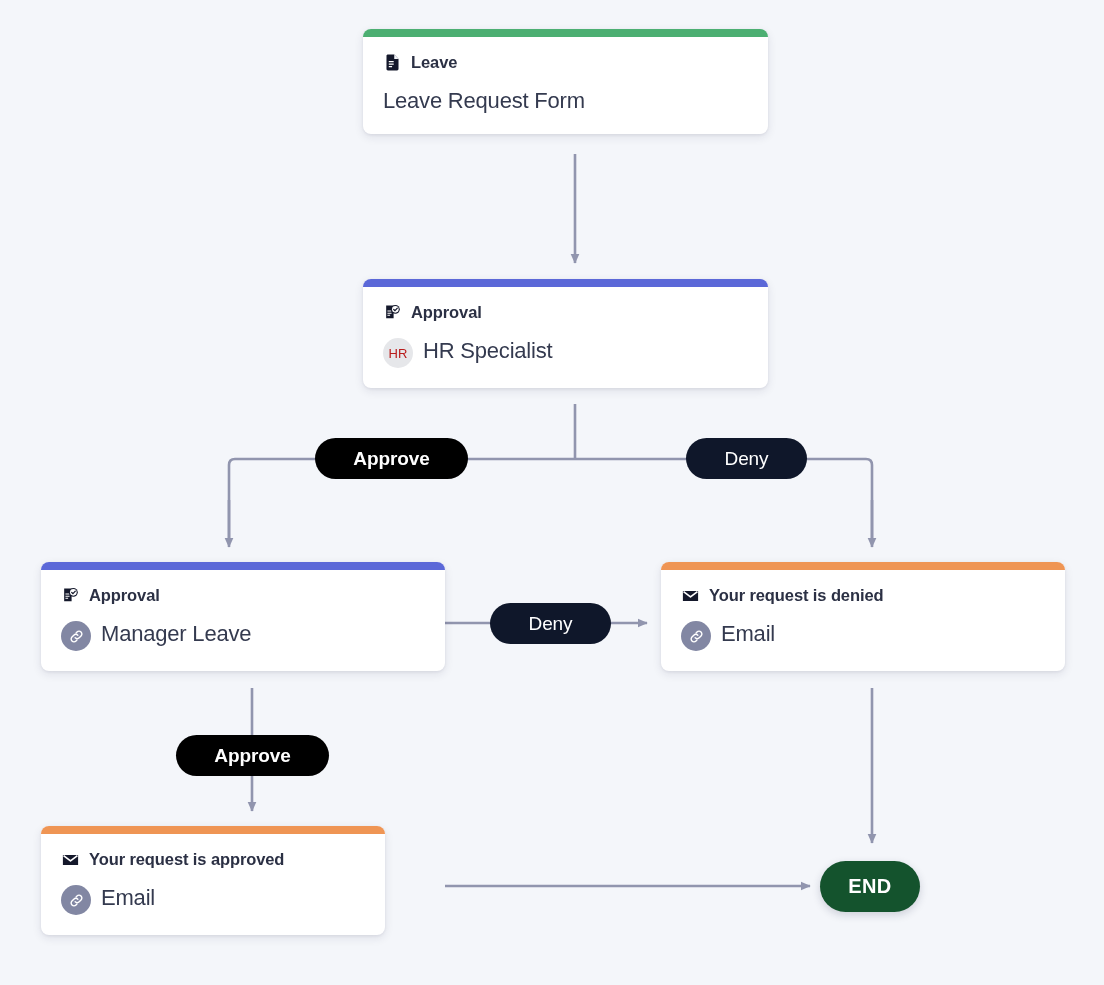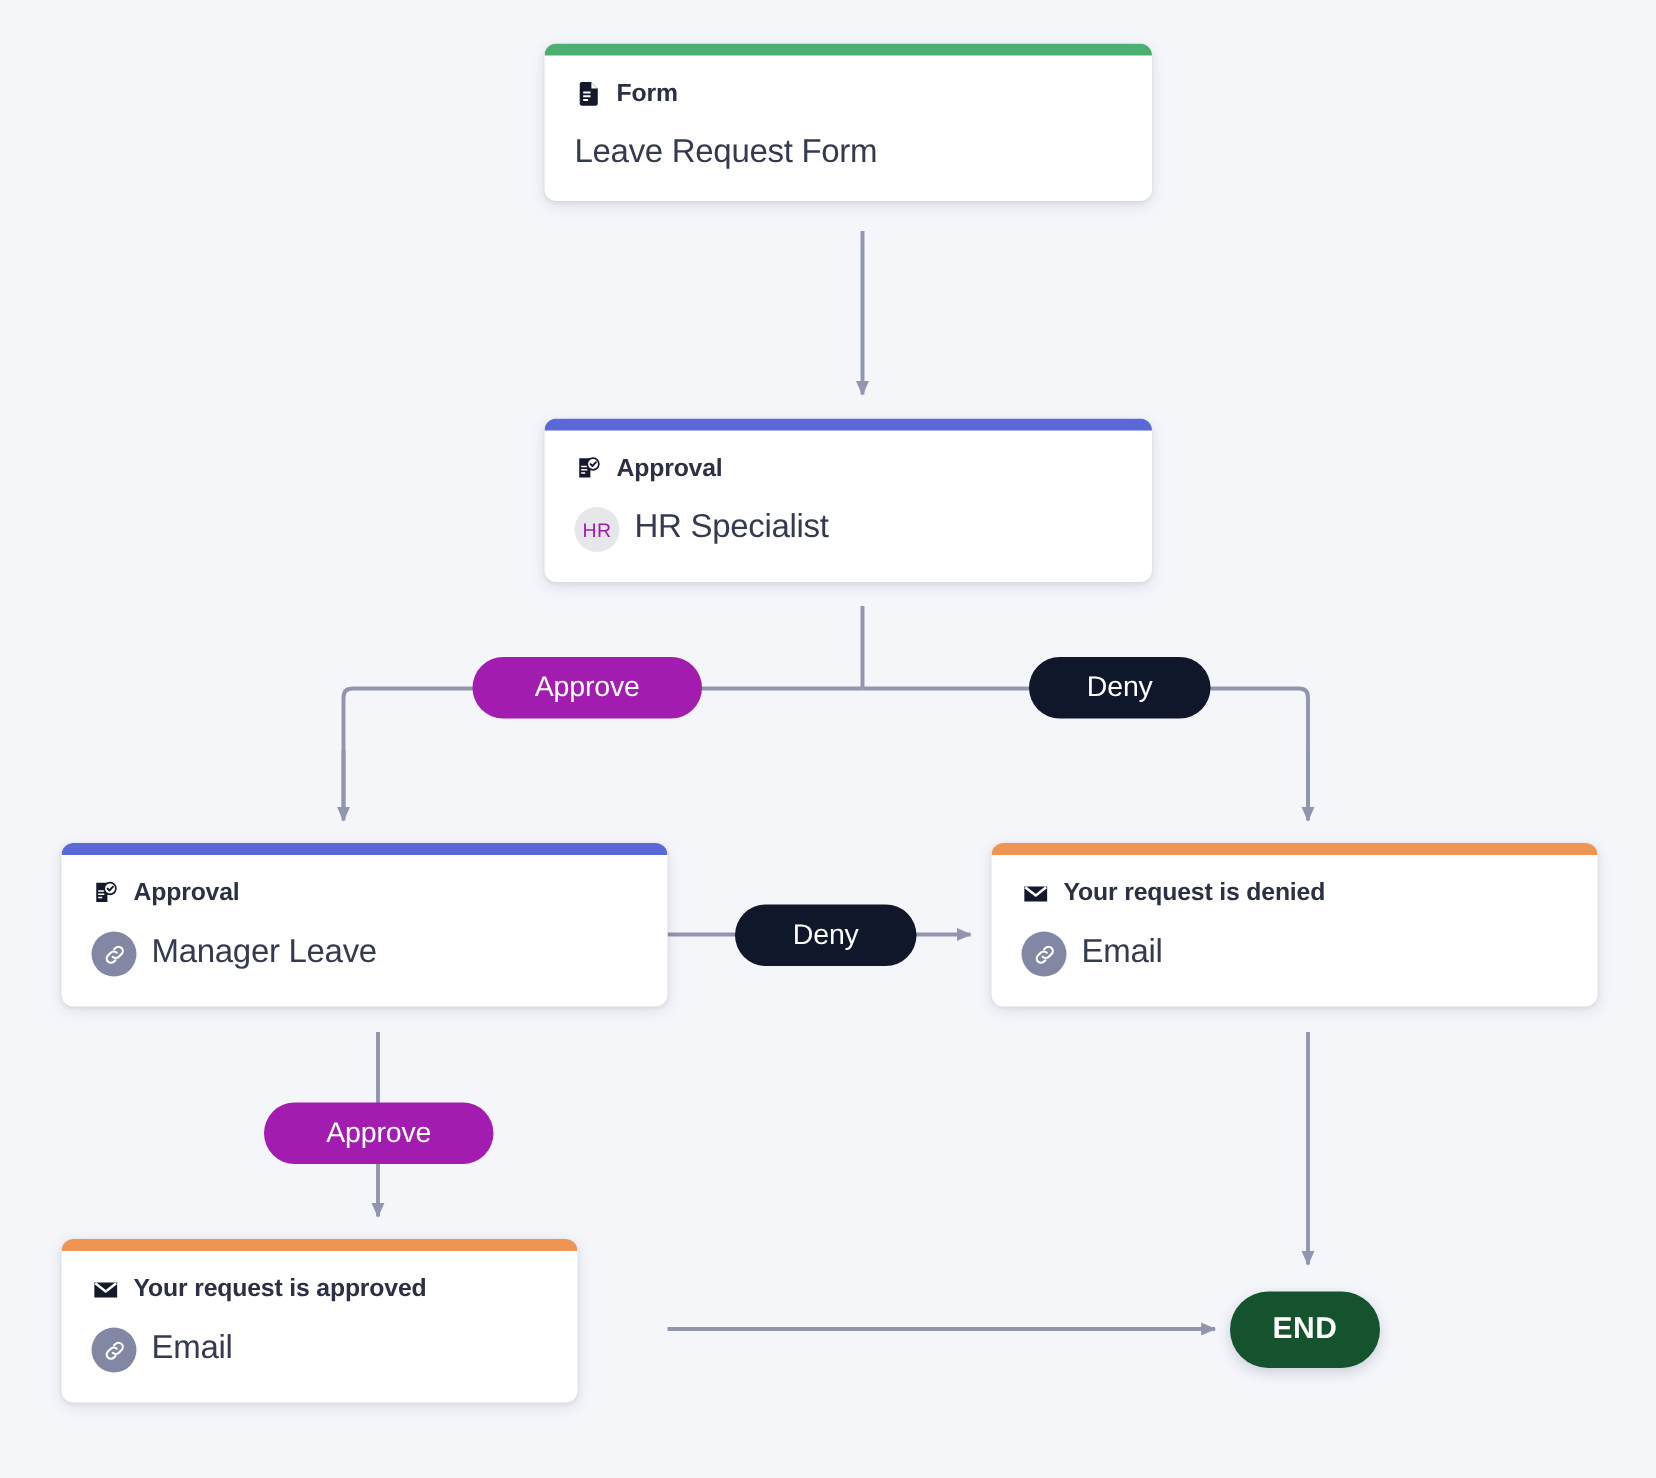--- a/index.html
+++ b/index.html
@@ -85,21 +85,21 @@
     width: 30px;
     height: 30px;
     border-radius: 50%;
     display: inline-flex;
     align-items: center;
     justify-content: center;
     flex: 0 0 auto;
   }
   .avatar-initials {
     background: #e6e7ea;
-    color: #a21caf;
+    color: #b91c1c;
     font-size: 13px;
     font-weight: normal;
     letter-spacing: 0.2px;
   }
   .avatar-link {
     background: #8287a3;
     color: #ffffff;
   }
   .avatar-link svg { display: block; }
 
@@ -109,21 +109,21 @@
     display: flex;
     align-items: center;
     justify-content: center;
     border-radius: 999px;
     color: #ffffff;
     font-size: 19px;
     letter-spacing: -0.1px;
     white-space: nowrap;
     box-sizing: border-box;
   }
-  .pill-approve { background: #a21caf; }
+  .pill-approve { background: #000000; font-weight: bold; }
   .pill-deny { background: #0f172a; }
 
   
   .end-node {
     position: absolute;
     display: flex;
     align-items: center;
     justify-content: center;
     background: #14532d;
     border-radius: 999px;
@@ -173,21 +173,21 @@
     <div class="node-bar" style="background:#4caf72;"></div>
     <div class="node-body">
       <div class="node-header">
         <span class="hicon">
           <svg viewBox="0 0 24 24" width="19" height="19">
             <path fill="currentColor" d="M14.2 2H6.2C5.2 2 4.4 2.8 4.4 3.8v16.4c0 1 .8 1.8 1.8 1.8h11.6c1 0 1.8-.8 1.8-1.8V7.6L14.2 2z"></path>
             <path fill="#ffffff" d="M7.3 10.2h6.2v1.6H7.3zM7.3 13.3h6.2v1.6H7.3zM7.3 16.4h4.2v1.6H7.3z"></path>
             <path fill="#f4f6fa" d="M14.2 2l5.4 5.6h-5.4z"></path>
           </svg>
         </span>
-        <span class="node-type">Form</span>
+        <span class="node-type">Leave</span>
       </div>
       <div class="node-title-row">
         <span class="node-title">Leave Request Form</span>
       </div>
     </div>
   </div>
 
   <div class="node" style="left:363px; top:279px; width:405px;">
     <div class="node-bar" style="background:#5b68d8;"></div>
     <div class="node-body">

